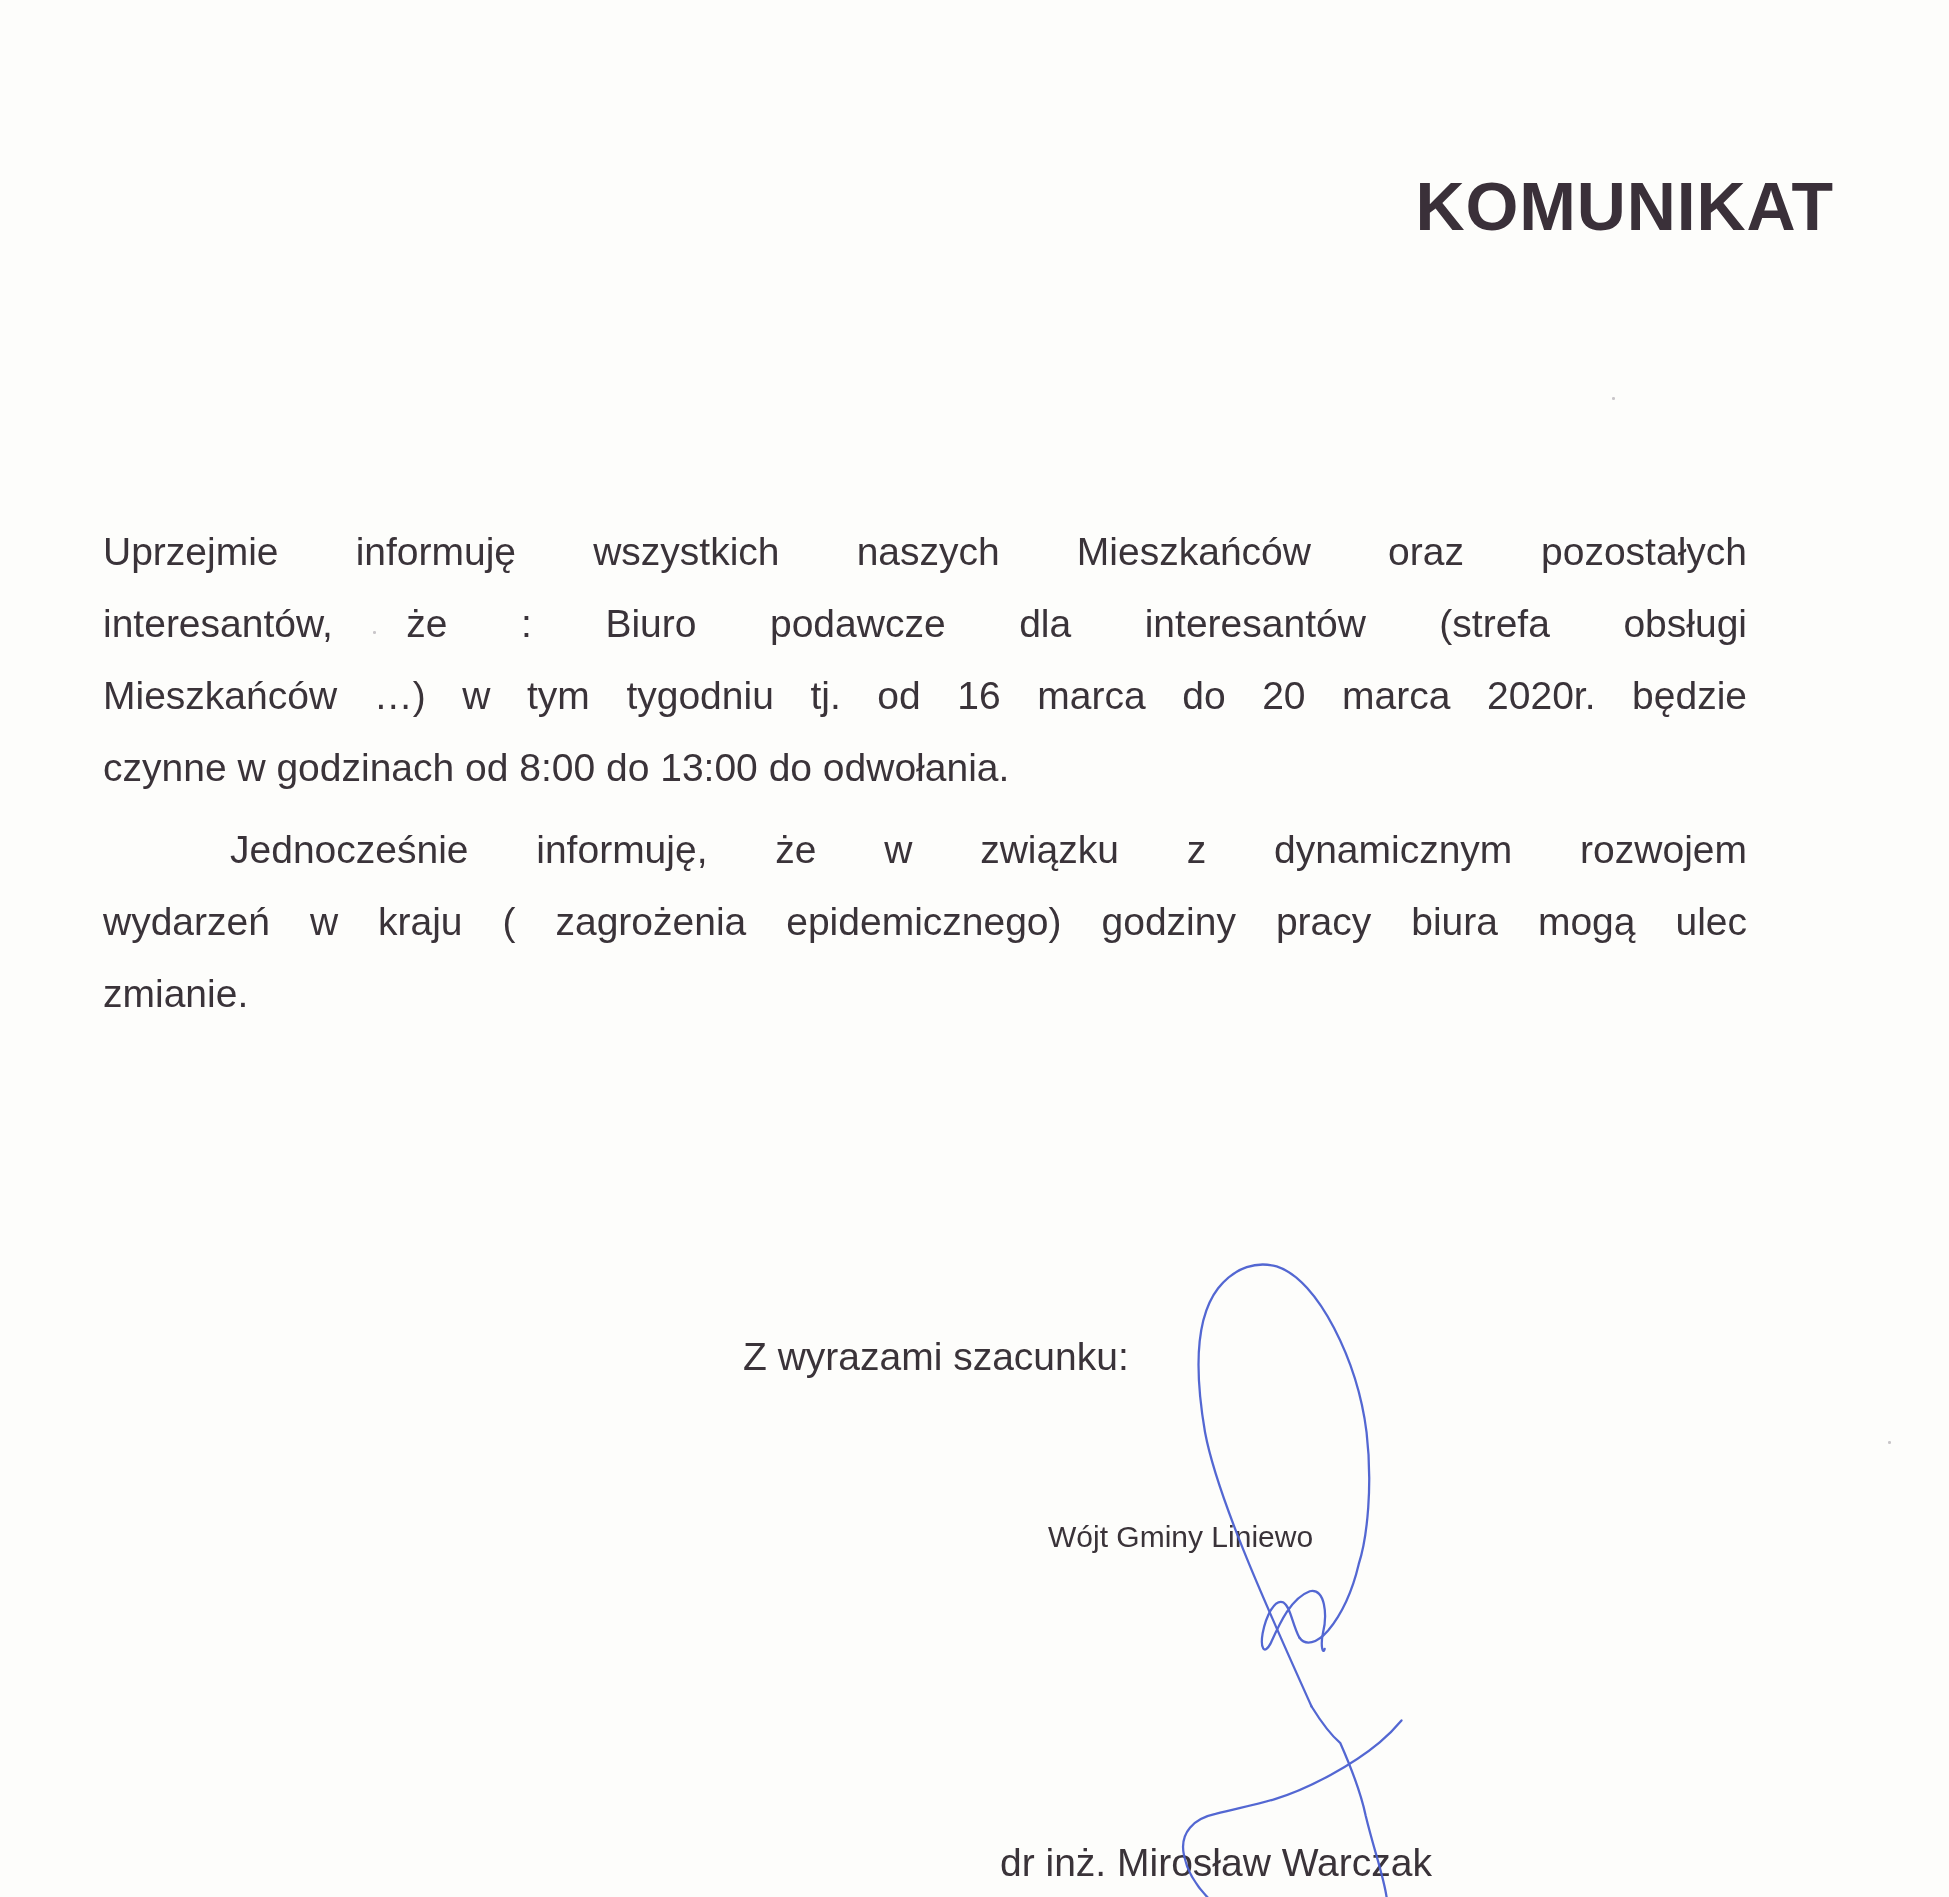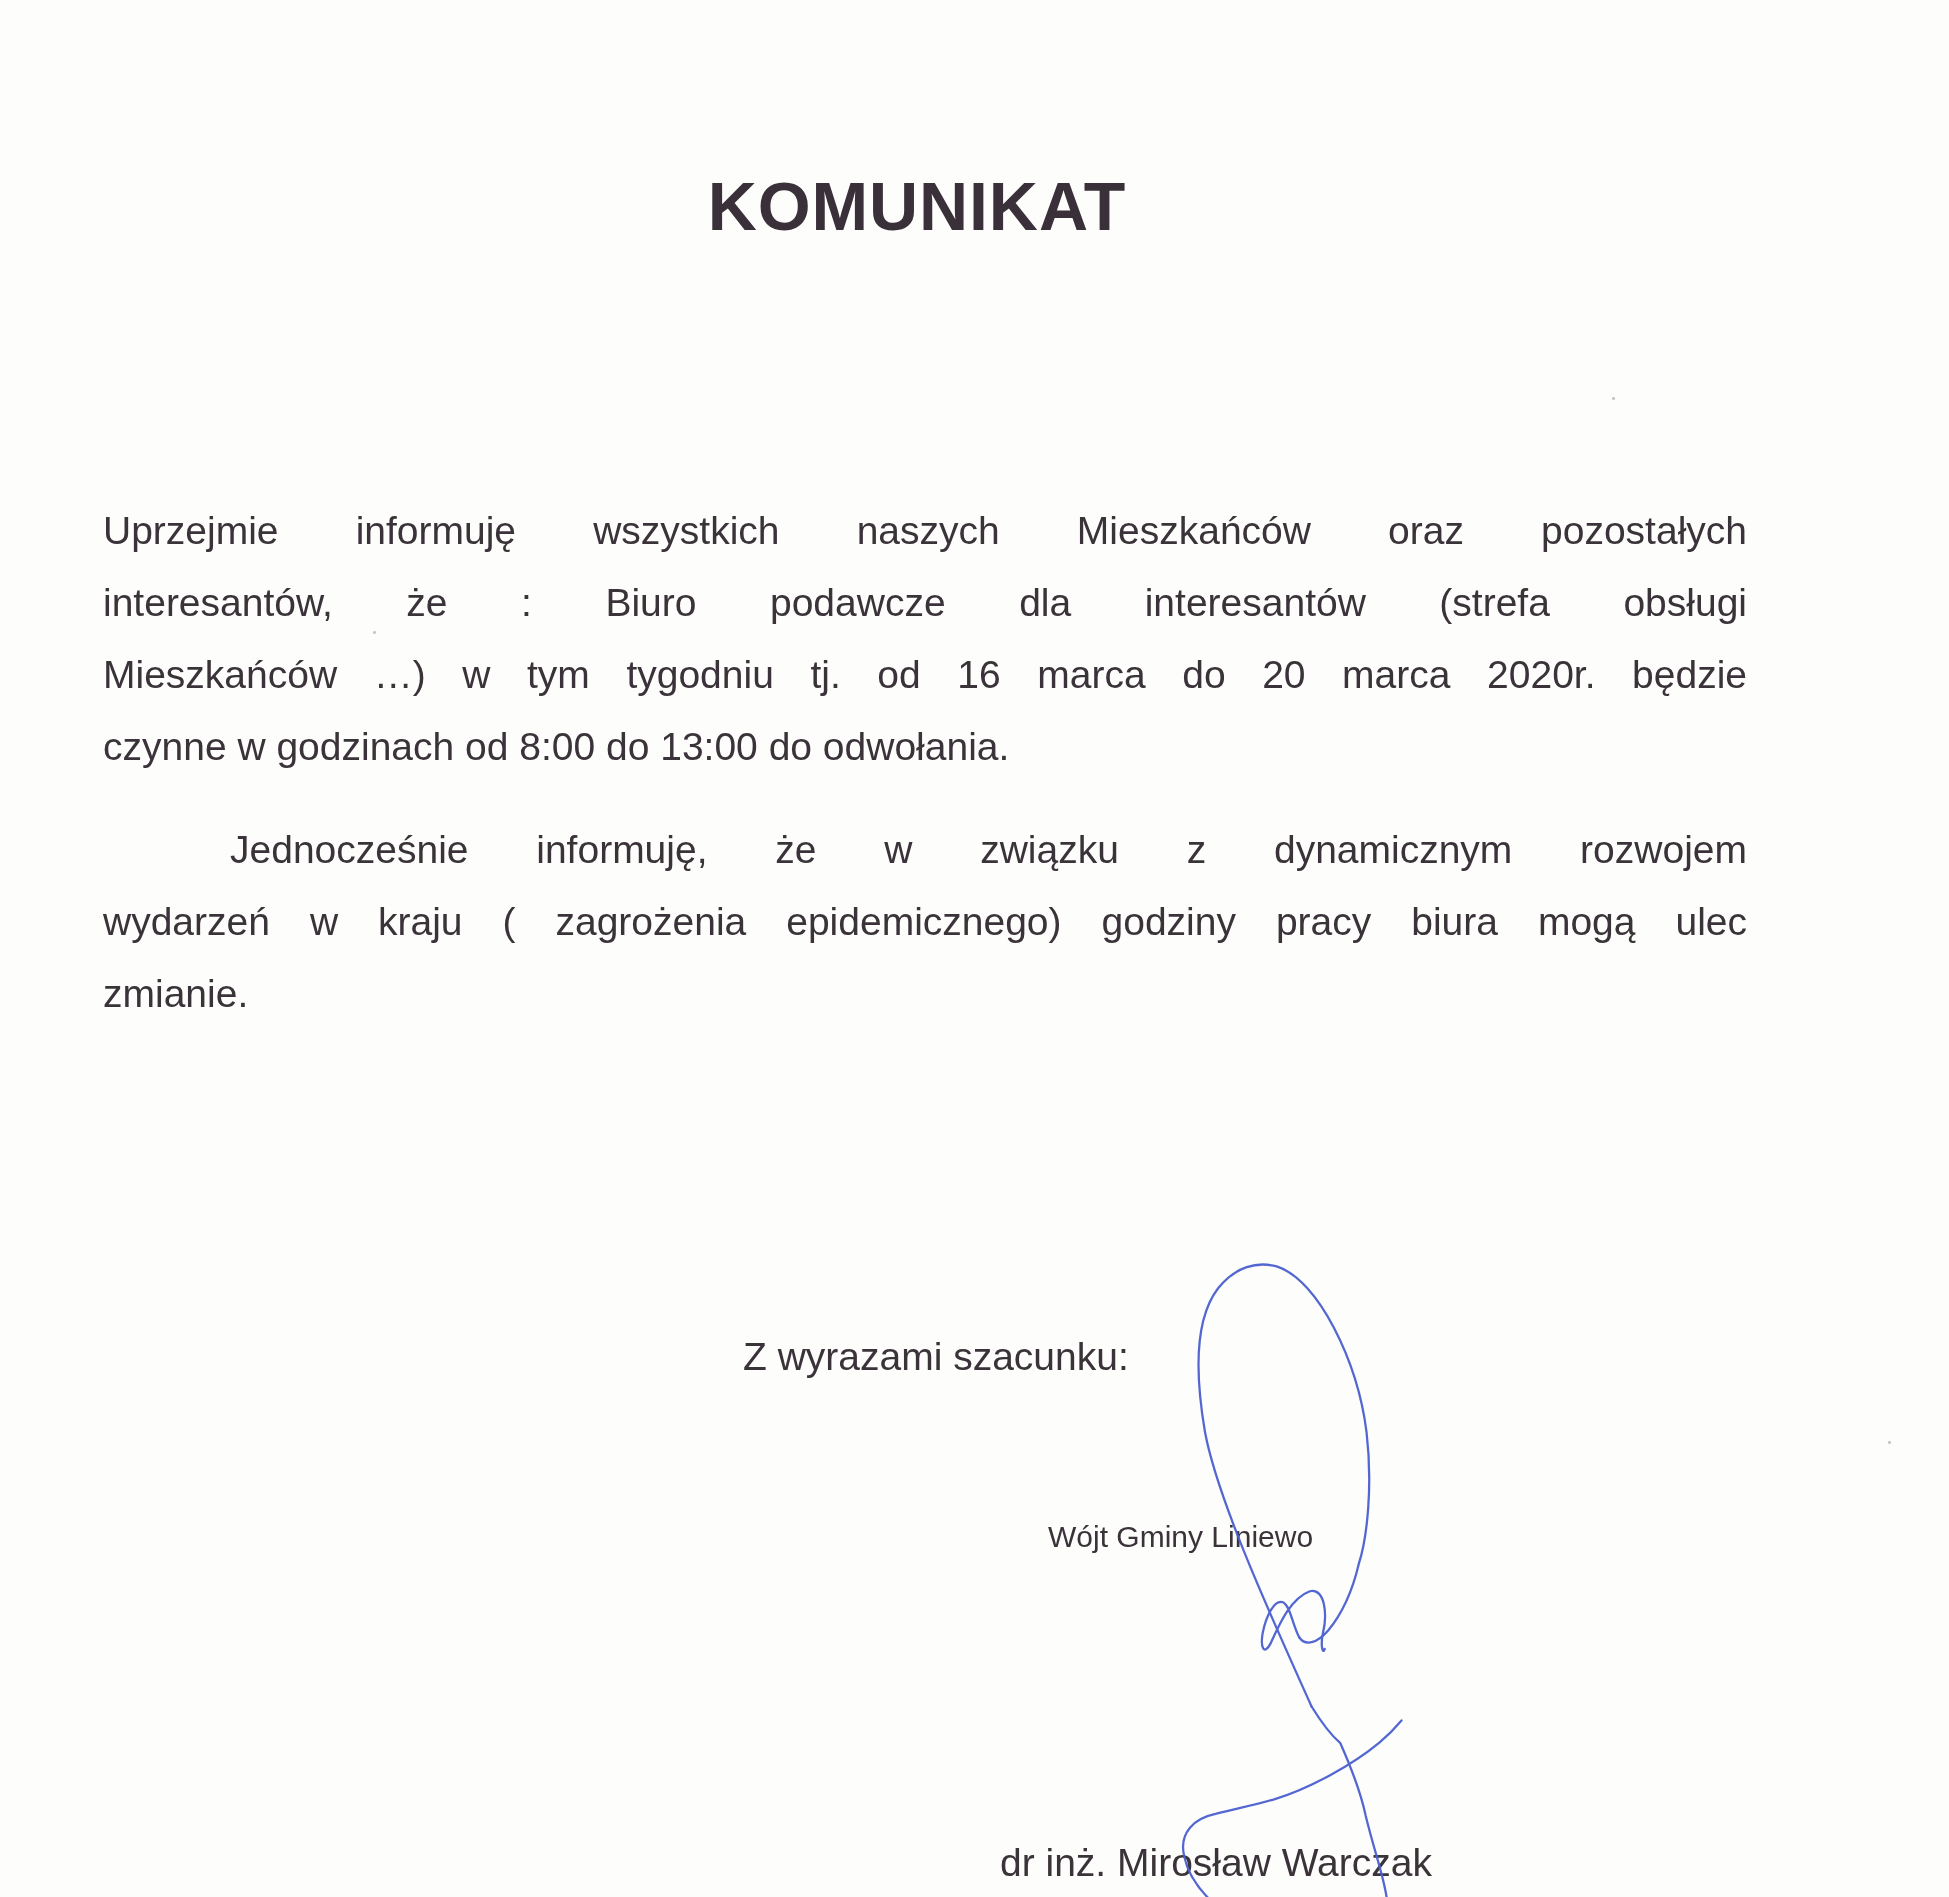--- a/index.html
+++ b/index.html
@@ -19,21 +19,21 @@
       position: absolute;
       left: 0; top: 0;
       width: 1949px;
       height: 1898px;
     }
     .title {
       position: absolute;
       left: 0;
       width: 1834px;
       top: 164px;
-      text-align: center;
+      text-align: right;
       font-weight: bold;
       font-size: 68px;
       letter-spacing: 0.9px;
       line-height: 84px;
       color: #3a3039;
     }
     .para {
       position: absolute;
       left: 103px;
       width: 1644px;
@@ -48,21 +48,21 @@
       text-align-last: justify;
       overflow: visible;
     }
     .para .line.last {
       text-align: right;
       text-align-last: left;
     }
     .para .line.indent {
       padding-left: 127px;
     }
-    #para1 { top: 495px; }
+    #para1 { top: 516px; }
     #para2 { top: 814px; }
 
     .closing {
       position: absolute;
       left: 743px;
       top: 1326px;
       font-size: 39px;
       line-height: 61px;
       white-space: nowrap;
     }

